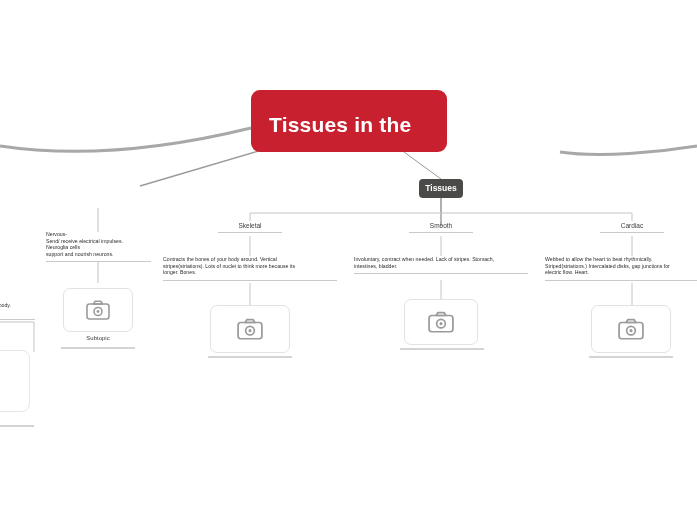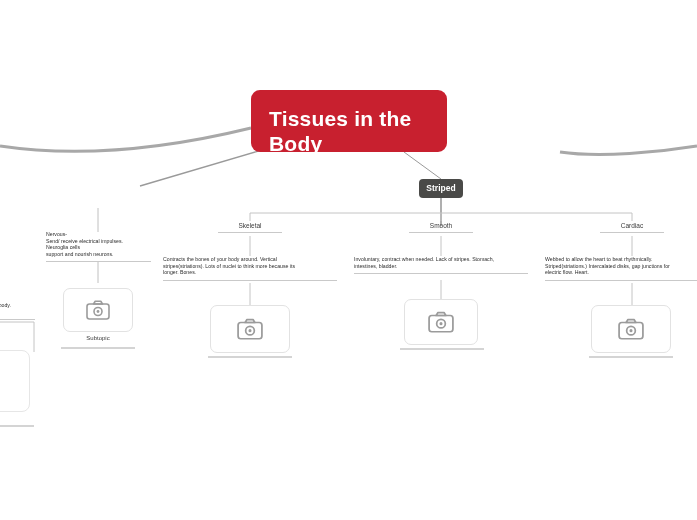--- a/index.html
+++ b/index.html
@@ -30,21 +30,21 @@
   
   .root-node {
     position: absolute;
     left: 251px;
     top: 90px;
     width: 196px;
     height: 62px;
     background: #c8202f;
     border-radius: 9px;
     box-sizing: border-box;
-    padding: 16px 16px 0 18px;
+    padding: 22px 16px 0 18px;
     color: #ffffff;
     font-size: 21px;
     font-weight: bold;
     line-height: 25px;
     letter-spacing: 0.2px;
     z-index: 6;
   }
 
   
   .branch-node {
@@ -180,25 +180,24 @@
     <path d="M250,283 L 250,305" stroke="#c4c4c4" stroke-width="1" fill="none"></path>
     <path d="M441,280 L 441,299" stroke="#c4c4c4" stroke-width="1" fill="none"></path>
     <path d="M632,283 L 632,305" stroke="#c4c4c4" stroke-width="1" fill="none"></path>
 
     <path d="M0,322 L 34,322" stroke="#c4c4c4" stroke-width="1" fill="none"></path>
     <path d="M34,322 L 34,352" stroke="#c4c4c4" stroke-width="1" fill="none"></path>
   </svg>
 
   <div class="root-node">
     <div>Tissues in the</div>
-    <div>Body</div>
   </div>
 
   <div class="branch-node branch-muscle">
-    <span>Striped</span>
+    <span>Tissues</span>
   </div>
 
   <div class="leaf-label" style="left:218px; top:222px; width:64px;">
     <span class="txt">Skeletal</span>
     <span class="rule"></span>
   </div>
   <div class="leaf-label" style="left:409px; top:222px; width:64px;">
     <span class="txt">Smooth</span>
     <span class="rule"></span>
   </div>

